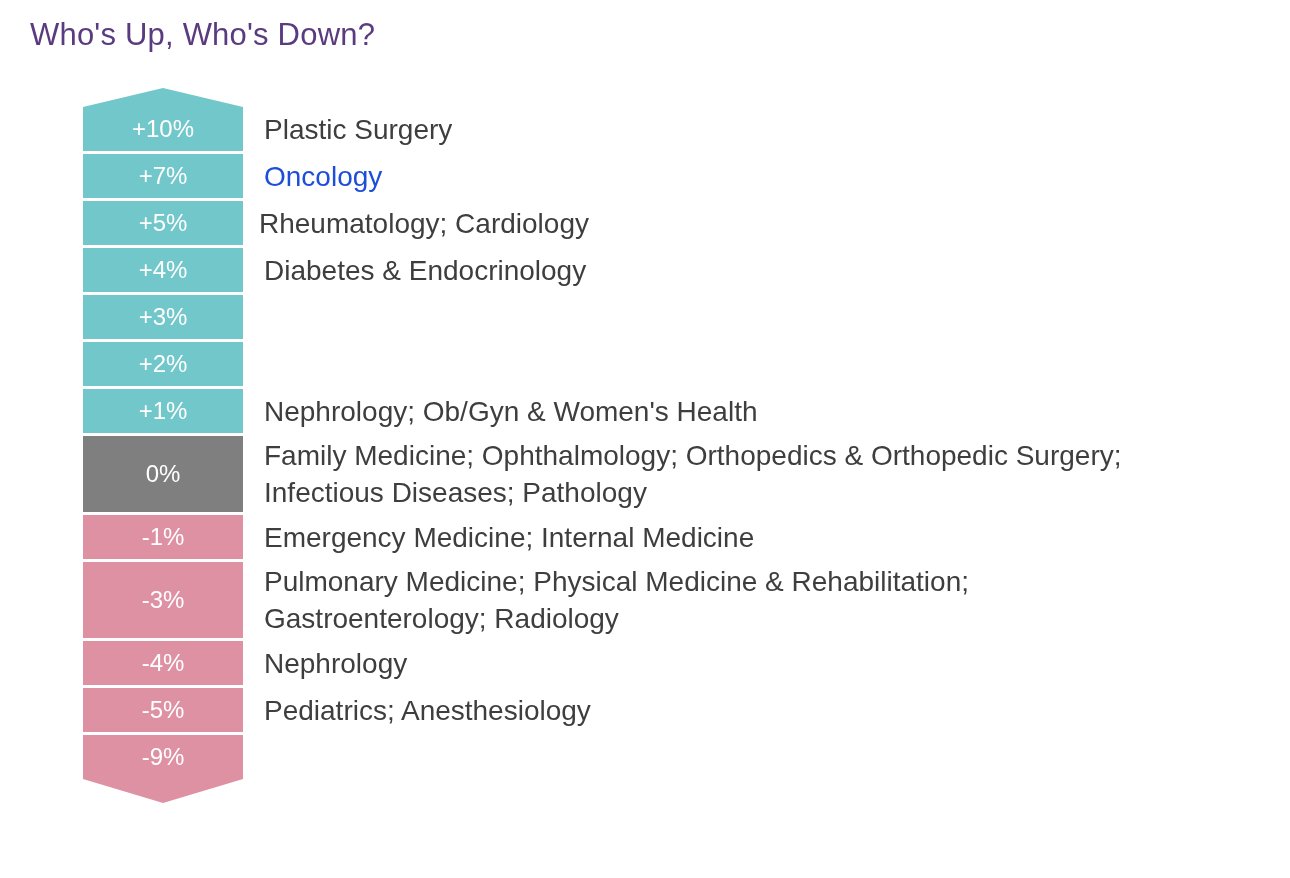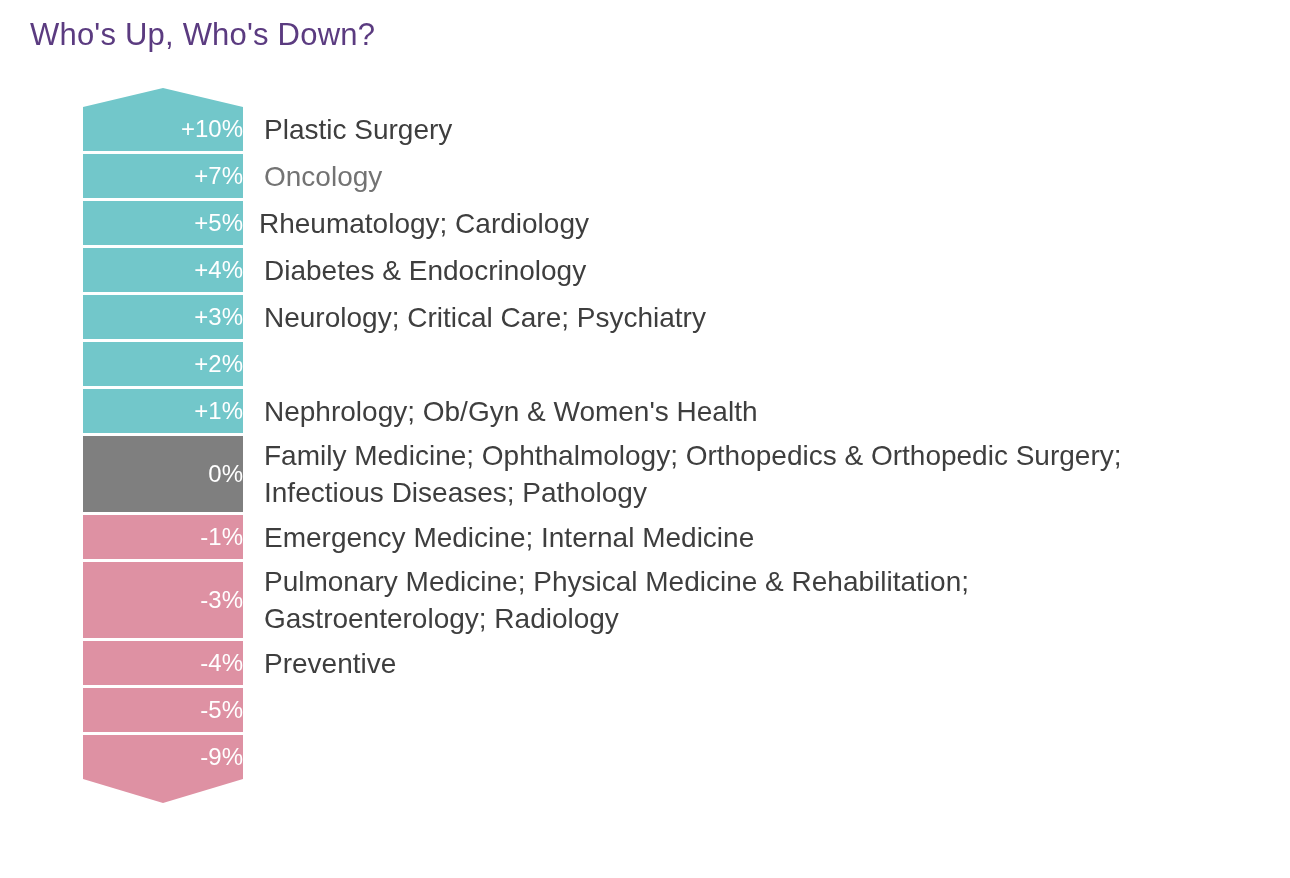--- a/index.html
+++ b/index.html
@@ -50,21 +50,21 @@
   }
   .rows .row:last-child {
     margin-bottom: 0;
   }
   .bar {
     flex: none;
     width: 160px;
     height: 44px;
     display: flex;
     align-items: center;
-    justify-content: flex-end;
+    justify-content: center;
     color: #ffffff;
     font-size: 24px;
   }
   .bar.tall {
     height: 76px;
   }
   .label {
     margin-left: 21px;
     font-size: 28px;
     line-height: 37px;
@@ -82,39 +82,38 @@
         <div class="row">
           <div class="bar" style="background: rgb(114, 199, 202); color: rgb(255, 255, 255);">
             <span>+10%</span>
           </div>
           <div class="label" style="color: rgb(62, 62, 62);">Plastic Surgery</div>
         </div>
         <div class="row">
           <div class="bar" style="background: rgb(114, 199, 202); color: rgb(255, 255, 255);">
             <span>+7%</span>
           </div>
-          <div class="label" style="color: #737373;">Oncology</div>
+          <div class="label" style="color: #1d4ed8;">Oncology</div>
         </div>
         <div class="row">
           <div class="bar" style="background: rgb(114, 199, 202); color: rgb(255, 255, 255);">
             <span>+5%</span>
           </div>
           <div class="label" style="color: rgb(62, 62, 62); margin-left: 16px;">Rheumatology; Cardiology</div>
         </div>
         <div class="row">
           <div class="bar" style="background: rgb(114, 199, 202); color: rgb(255, 255, 255);">
             <span>+4%</span>
           </div>
           <div class="label" style="color: rgb(62, 62, 62);">Diabetes &amp; Endocrinology</div>
         </div>
         <div class="row">
           <div class="bar" style="background: rgb(114, 199, 202); color: rgb(255, 255, 255);">
             <span>+3%</span>
           </div>
-          <div class="label" style="color: rgb(62, 62, 62);">Neurology; Critical Care; Psychiatry</div>
         </div>
         <div class="row">
           <div class="bar" style="background: rgb(114, 199, 202); color: rgb(255, 255, 255);">
             <span>+2%</span>
           </div>
         </div>
         <div class="row">
           <div class="bar" style="background: rgb(114, 199, 202); color: rgb(255, 255, 255);">
             <span>+1%</span>
           </div>
@@ -137,26 +136,27 @@
           <div class="bar tall" style="background: rgb(222, 145, 163); color: rgb(255, 255, 255);">
             <span>-3%</span>
           </div>
           <div class="label" style="color: rgb(62, 62, 62);">Pulmonary Medicine; Physical Medicine &amp; Rehabilitation;
 Gastroenterology; Radiology</div>
         </div>
         <div class="row">
           <div class="bar" style="background: rgb(222, 145, 163); color: rgb(255, 255, 255);">
             <span>-4%</span>
           </div>
-          <div class="label" style="color: rgb(62, 62, 62);">Preventive</div>
+          <div class="label" style="color: rgb(62, 62, 62);">Nephrology</div>
         </div>
         <div class="row">
           <div class="bar" style="background: rgb(222, 145, 163); color: rgb(255, 255, 255);">
             <span>-5%</span>
           </div>
+          <div class="label" style="color: rgb(62, 62, 62);">Pediatrics; Anesthesiology</div>
         </div>
         <div class="row">
           <div class="bar" style="background: rgb(222, 145, 163); color: rgb(255, 255, 255);">
             <span>-9%</span>
           </div>
         </div>
       </div>
     <div class="cap cap-down" style="background: rgb(222, 145, 163);"></div>
   </section>
 </div>

